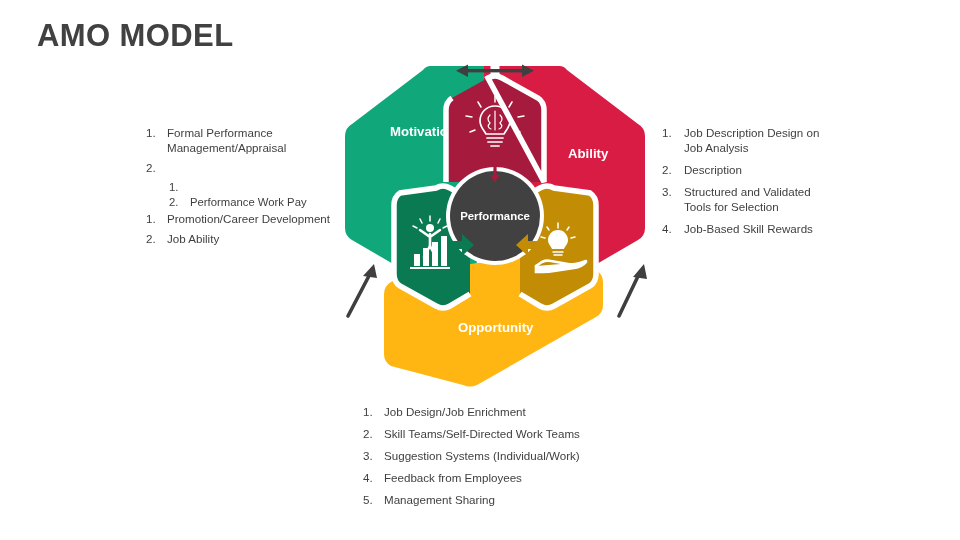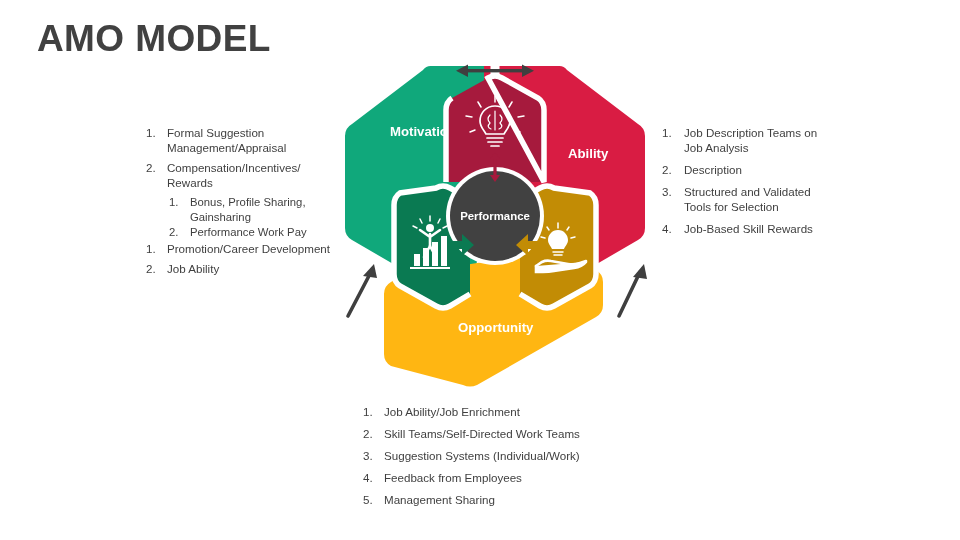--- a/index.html
+++ b/index.html
@@ -9,21 +9,21 @@
     font-family:"Liberation Sans", sans-serif;
     color:#3a3a3a;
     overflow:hidden;
     position:relative;
   }
   #slide{position:absolute;inset:0;}
 
   
   #title{
     position:absolute;left:37px;top:18px;
-    font-size:37px;font-weight:bold;letter-spacing:.4px;
+    font-size:31px;font-weight:bold;letter-spacing:.4px;
     color:#414141;
   }
 
   
   .olist{position:absolute;}
   .li{
     display:flex;
     font-size:11.6px;
     line-height:15.3px;
     color:#3f3f3f;
@@ -71,69 +71,67 @@
 </head>
 <body>
 
 <div id="slide">
 
   <div id="title">AMO MODEL</div>
 
   <div class="olist" id="list-left">
     <div class="li">
       <span class="num">1.</span>
-      <span class="txt">Formal Suggestion Management/Appraisal</span>
-    </div>
-    <div class="li">
-      <span class="num">2.</span>
-      <span class="txt">Compensation/Incentives/ Rewards</span>
+      <span class="txt">Formal Performance Management/Appraisal</span>
+    </div>
+    <div class="li">
+      <span class="num">2.</span>
     </div>
     <div class="sublist">
       <div class="li">
         <span class="num">1.</span>
-        <span class="txt">Bonus, Profile Sharing, Gainsharing</span>
       </div>
       <div class="li">
         <span class="num">2.</span>
         <span class="txt">Performance Work Pay</span>
       </div>
     </div>
     <div class="li">
       <span class="num">1.</span>
       <span class="txt">Promotion/Career Development</span>
     </div>
     <div class="li">
       <span class="num">2.</span>
       <span class="txt">Job Ability</span>
     </div>
   </div>
 
   <div class="olist" id="list-right">
     <div class="li">
       <span class="num">1.</span>
-      <span class="txt">Job Description Teams on Job Analysis</span>
+      <span class="txt">Job Description Design on Job Analysis</span>
     </div>
     <div class="li">
       <span class="num">2.</span>
       <span class="txt">Description</span>
     </div>
     <div class="li">
       <span class="num">3.</span>
       <span class="txt">Structured and Validated Tools for Selection</span>
     </div>
     <div class="li">
       <span class="num">4.</span>
       <span class="txt">Job-Based Skill Rewards</span>
     </div>
   </div>
 
   <div class="olist" id="list-bottom">
     <div class="li">
       <span class="num">1.</span>
-      <span class="txt">Job Ability/Job Enrichment</span>
+      <span class="txt">Job Design/Job Enrichment</span>
     </div>
     <div class="li">
       <span class="num">2.</span>
       <span class="txt">Skill Teams/Self-Directed Work Teams</span>
     </div>
     <div class="li">
       <span class="num">3.</span>
       <span class="txt">Suggestion Systems (Individual/Work)</span>
     </div>
     <div class="li">

